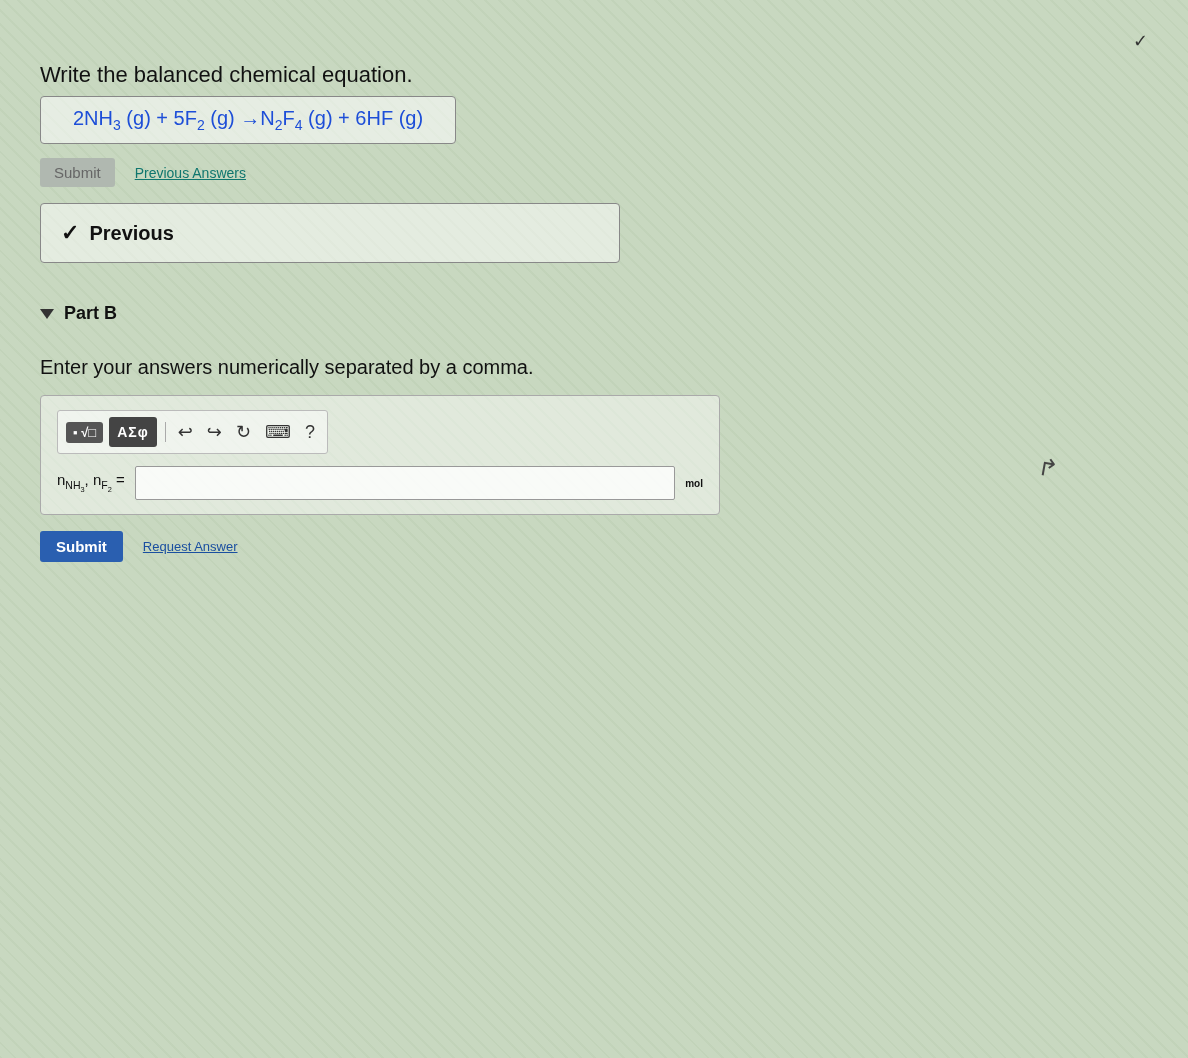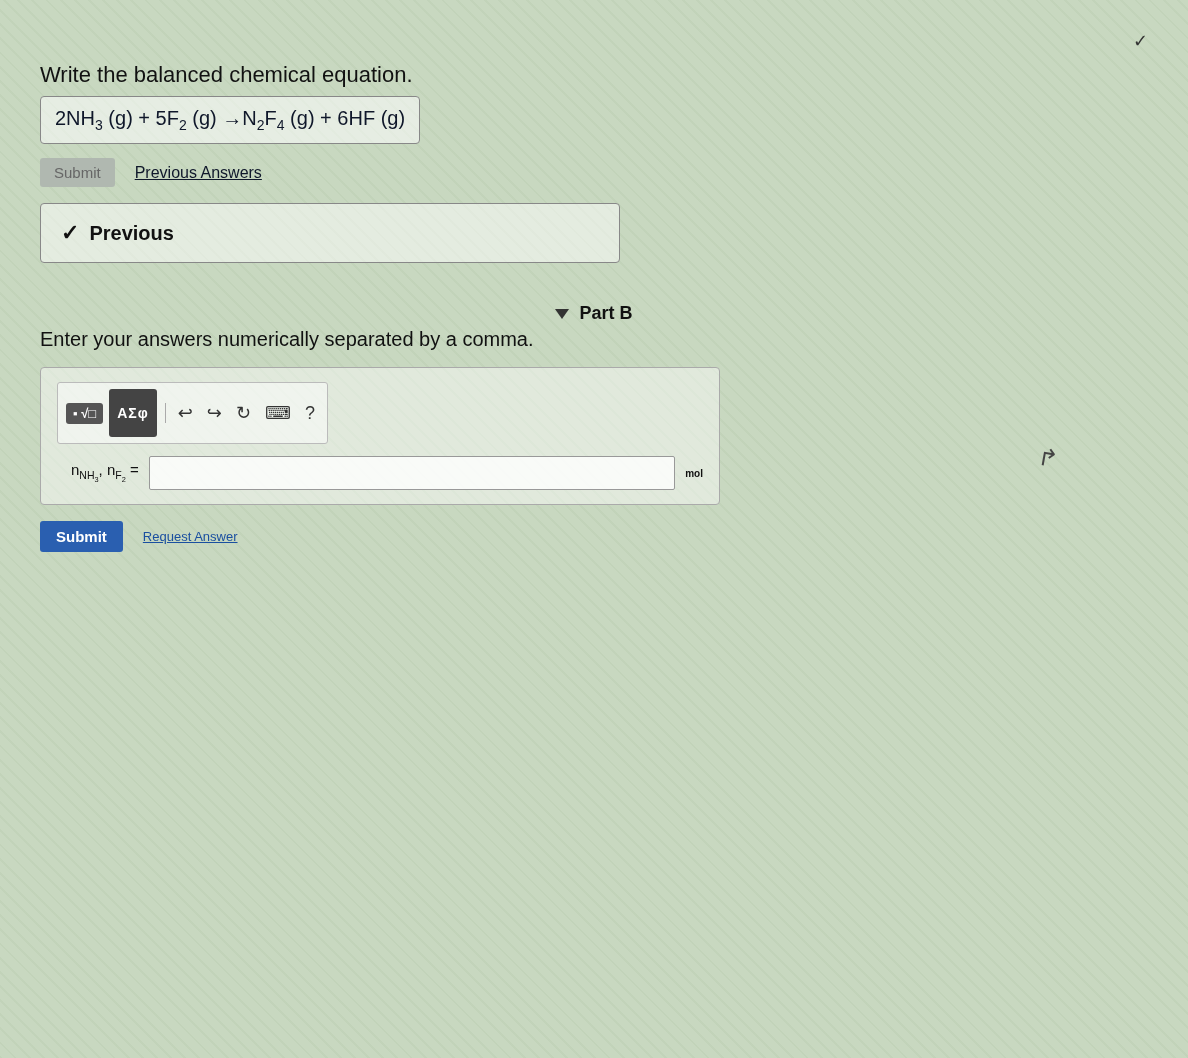--- a/index.html
+++ b/index.html
@@ -36,48 +36,48 @@
     .question-subtext {
       font-size: 16px;
       margin-bottom: 14px;
       color: #111;
     }
 
     .equation-box {
       border: 1.5px solid #888;
       background: rgba(255,255,255,0.55);
       border-radius: 4px;
-      padding: 10px 14px;
+      padding: 10px 32px;
       font-size: 20px;
       display: inline-block;
       margin-bottom: 14px;
-      color: #0f172a;
+      color: #1d4ed8;
     }
 
     .submit-row {
       display: flex;
       align-items: center;
       gap: 20px;
       margin-bottom: 16px;
     }
 
     .submit-btn-disabled {
       background: #b0b8b0;
       color: #666;
       border: none;
       padding: 6px 14px;
       border-radius: 3px;
       font-size: 15px;
       cursor: default;
     }
 
     .prev-answers-link {
-      color: #0f172a;
+      color: #0f766e;
       text-decoration: underline;
-      font-size: 16px;
+      font-size: 14px;
       cursor: pointer;
     }
 
     .correct-box {
       border: 1.5px solid #888;
       background: rgba(255,255,255,0.5);
       border-radius: 4px;
       padding: 16px 20px;
       display: inline-flex;
       align-items: center;
@@ -95,22 +95,21 @@
     }
 
     .part-b-section {
       margin-top: 10px;
     }
 
     .part-b-header {
       display: flex;
       align-items: center;
       gap: 10px;
-      margin-bottom: 4px;
-      justify-content: center;
+      margin-bottom: 32px;
     }
 
     .triangle-down {
       width: 0;
       height: 0;
       border-left: 7px solid transparent;
       border-right: 7px solid transparent;
       border-top: 10px solid #333;
       display: inline-block;
     }
@@ -163,21 +162,21 @@
       font-size: 13px;
       cursor: pointer;
       font-weight: bold;
     }
 
     .toolbar-btn-math {
       background: #444;
       color: white;
       border: none;
       border-radius: 3px;
-      padding: 16px 8px;
+      padding: 7px 8px;
       font-size: 14px;
       cursor: pointer;
       font-weight: bold;
       letter-spacing: 1px;
     }
 
     .toolbar-icon-btn {
       background: none;
       border: none;
       font-size: 18px;
@@ -196,21 +195,20 @@
     .input-row {
       display: flex;
       align-items: center;
       gap: 10px;
     }
 
     .n-label {
       font-size: 15px;
       color: #111;
       white-space: nowrap;
-      margin-left: 14px;
     }
 
     .answer-input {
       flex: 1;
       border: 1px solid #999;
       background: rgba(255,255,255,0.8);
       border-radius: 2px;
       padding: 6px 8px;
       font-size: 15px;
       height: 34px;

